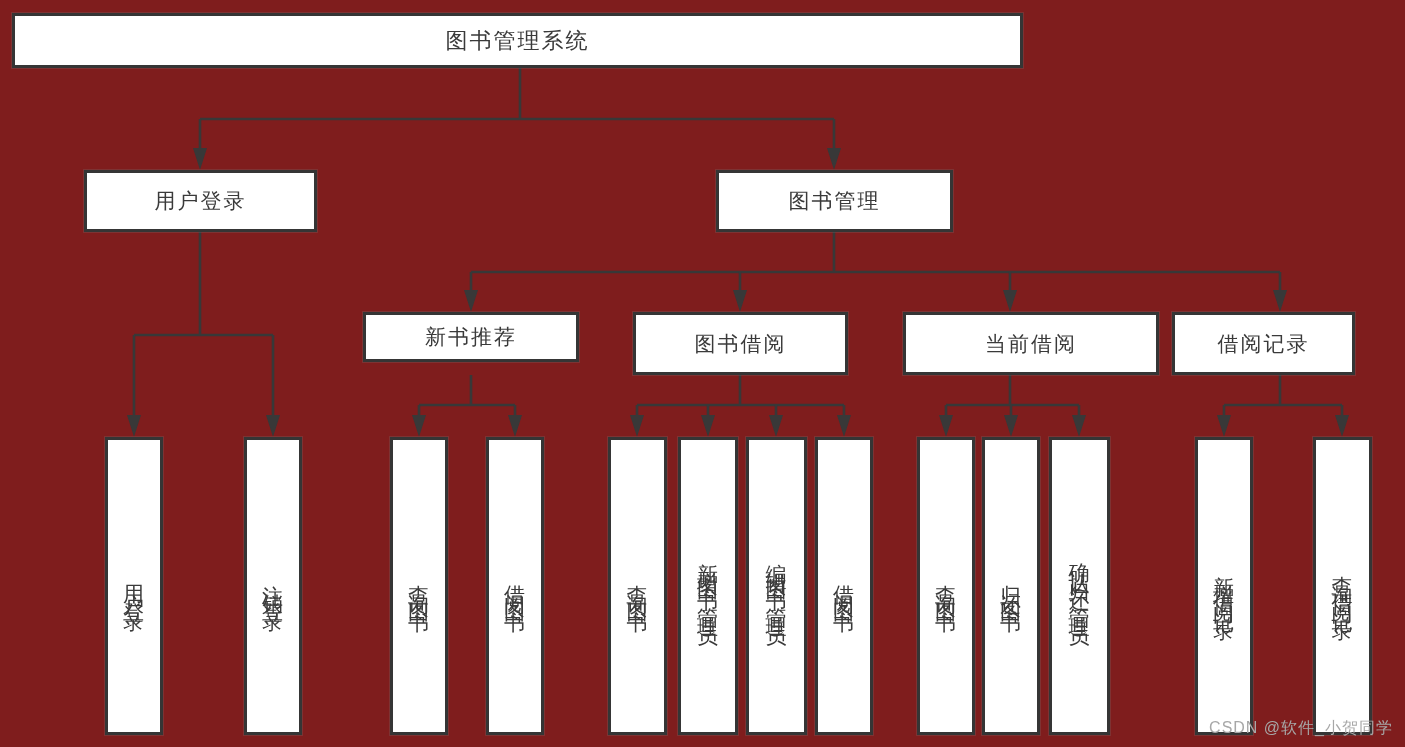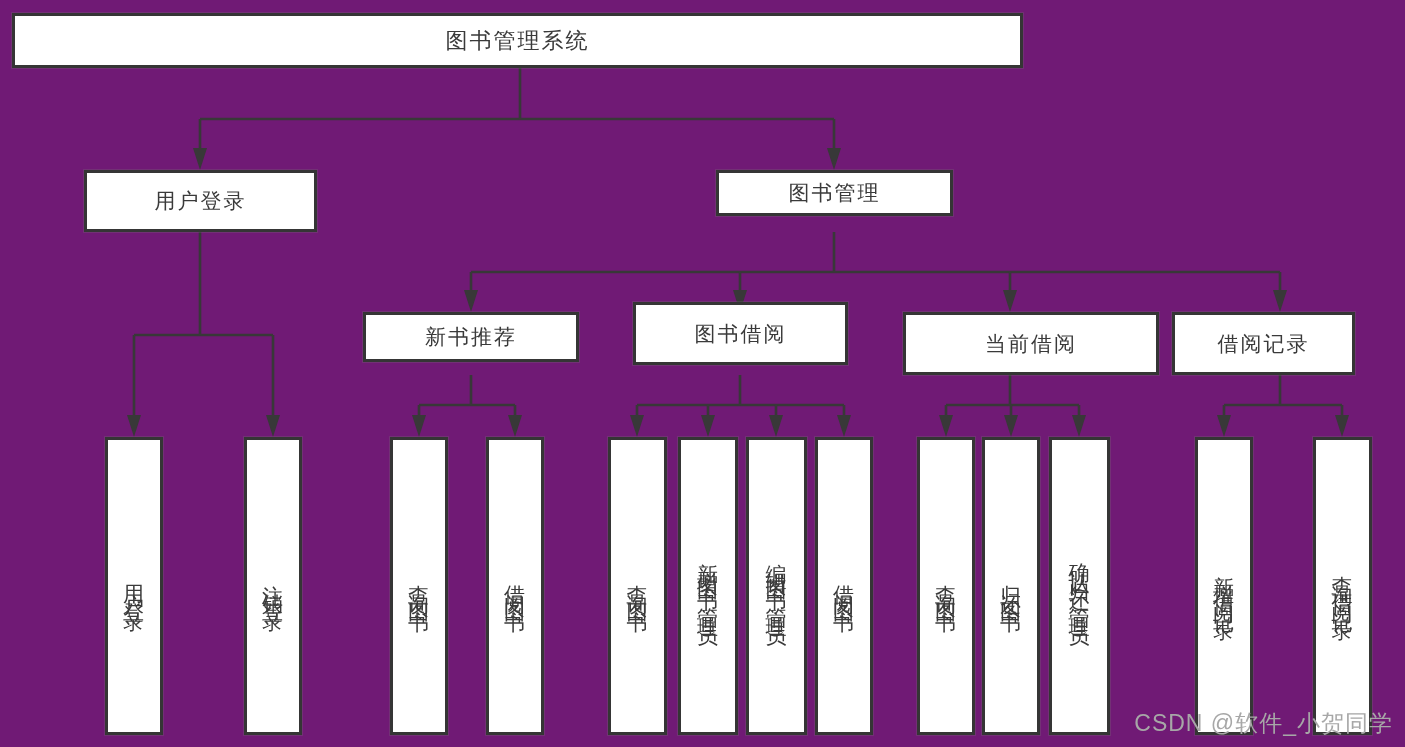--- a/index.html
+++ b/index.html
@@ -1,20 +1,20 @@
 <!DOCTYPE html>
 <html><head>
 <meta charset="utf-8">
 <style>
   html, body { margin: 0; padding: 0; background: #ffffff; }
   .stage {
     position: relative;
     width: 1405px;
     height: 747px;
-    background: #701a75;
+    background: #7f1d1d;
     font-family: "Liberation Sans", "DejaVu Sans", sans-serif;
     overflow: hidden;
   }
   .wires {
     position: absolute;
     left: 0; top: 0;
     width: 1405px; height: 747px;
     pointer-events: none;
   }
   .wires line { stroke: #383838; stroke-width: 2.6; }
@@ -39,45 +39,45 @@
     line-height: 1;
     letter-spacing: 9px;
     font-size: 21px;
     color: #3a3a3a;
     white-space: nowrap;
   }
   
   #n-root { left: 12px;  top: 13px;  width: 1011px; height: 55px; font-size: 22px; }
   
   #n-l2a  { left: 84px;  top: 170px; width: 233px; height: 62px; }
-  #n-l2b  { left: 716px; top: 170px; width: 237px; height: 46px; }
+  #n-l2b  { left: 716px; top: 170px; width: 237px; height: 62px; }
   
   #n-l3a  { left: 363px;  top: 312px; width: 216px; height: 50px; }
-  #n-l3b  { left: 633px;  top: 302px; width: 215px; height: 63px; }
+  #n-l3b  { left: 633px;  top: 312px; width: 215px; height: 63px; }
   #n-l3c  { left: 903px;  top: 312px; width: 256px; height: 63px; }
   #n-l3d  { left: 1172px; top: 312px; width: 183px; height: 63px; }
   
   #n-a1 { left: 105px;  width: 58px; }
   #n-a2 { left: 244px;  width: 58px; }
   #n-b1 { left: 390px;  width: 58px; }
   #n-b2 { left: 486px;  width: 58px; }
   #n-c1 { left: 608px;  width: 59px; }
   #n-c2 { left: 678px;  width: 60px; }
   #n-c3 { left: 746px;  width: 61px; }
   #n-c4 { left: 815px;  width: 58px; }
   #n-d1 { left: 917px;  width: 58px; }
   #n-d2 { left: 982px;  width: 58px; }
   #n-d3 { left: 1049px; width: 61px; }
   #n-e1 { left: 1195px; width: 58px; }
   #n-e2 { left: 1313px; width: 59px; }
   .watermark {
     position: absolute;
     right: 12px;
     bottom: 8px;
-    font-size: 23px;
+    font-size: 16px;
     color: #a7a7a7;
     letter-spacing: 1px;
     z-index: 5;
     white-space: nowrap;
   }
 </style>
 </head>
 <body>
 
 <div class="stage">

